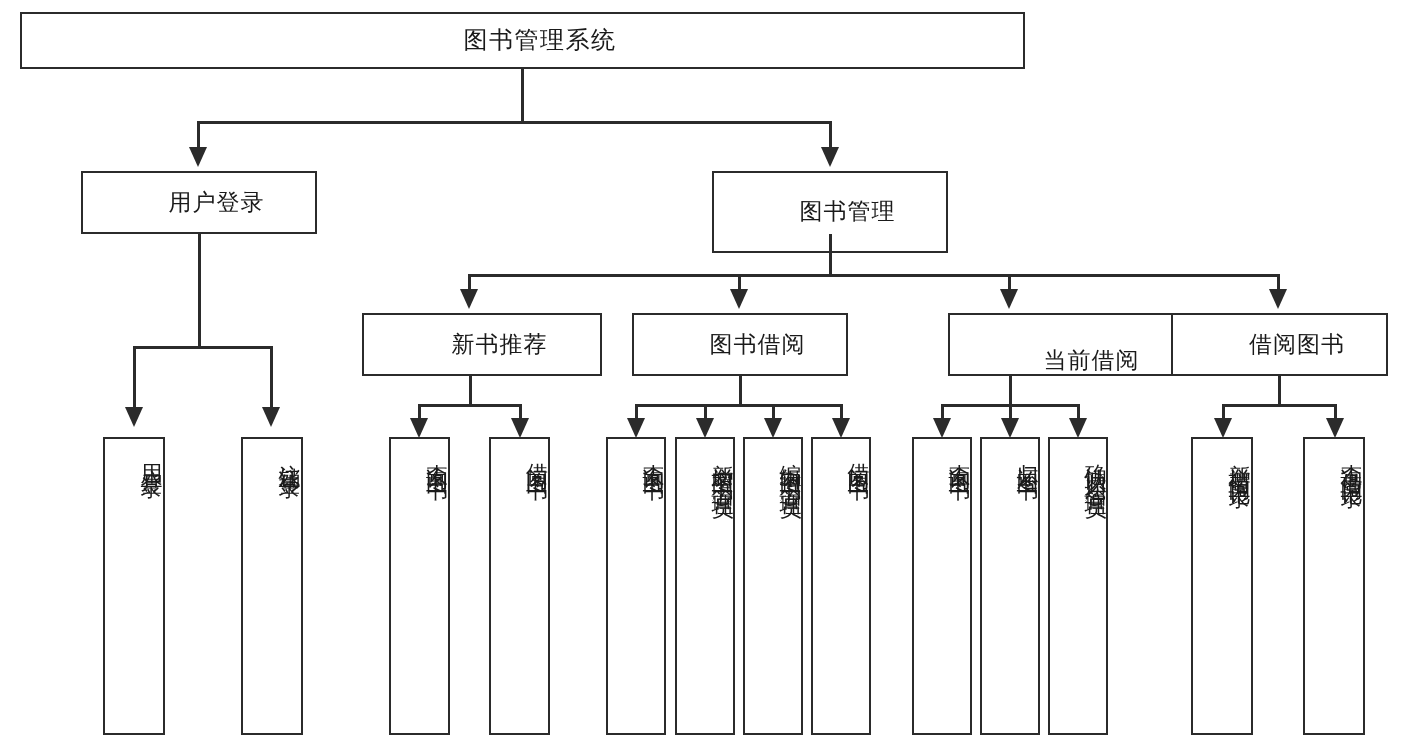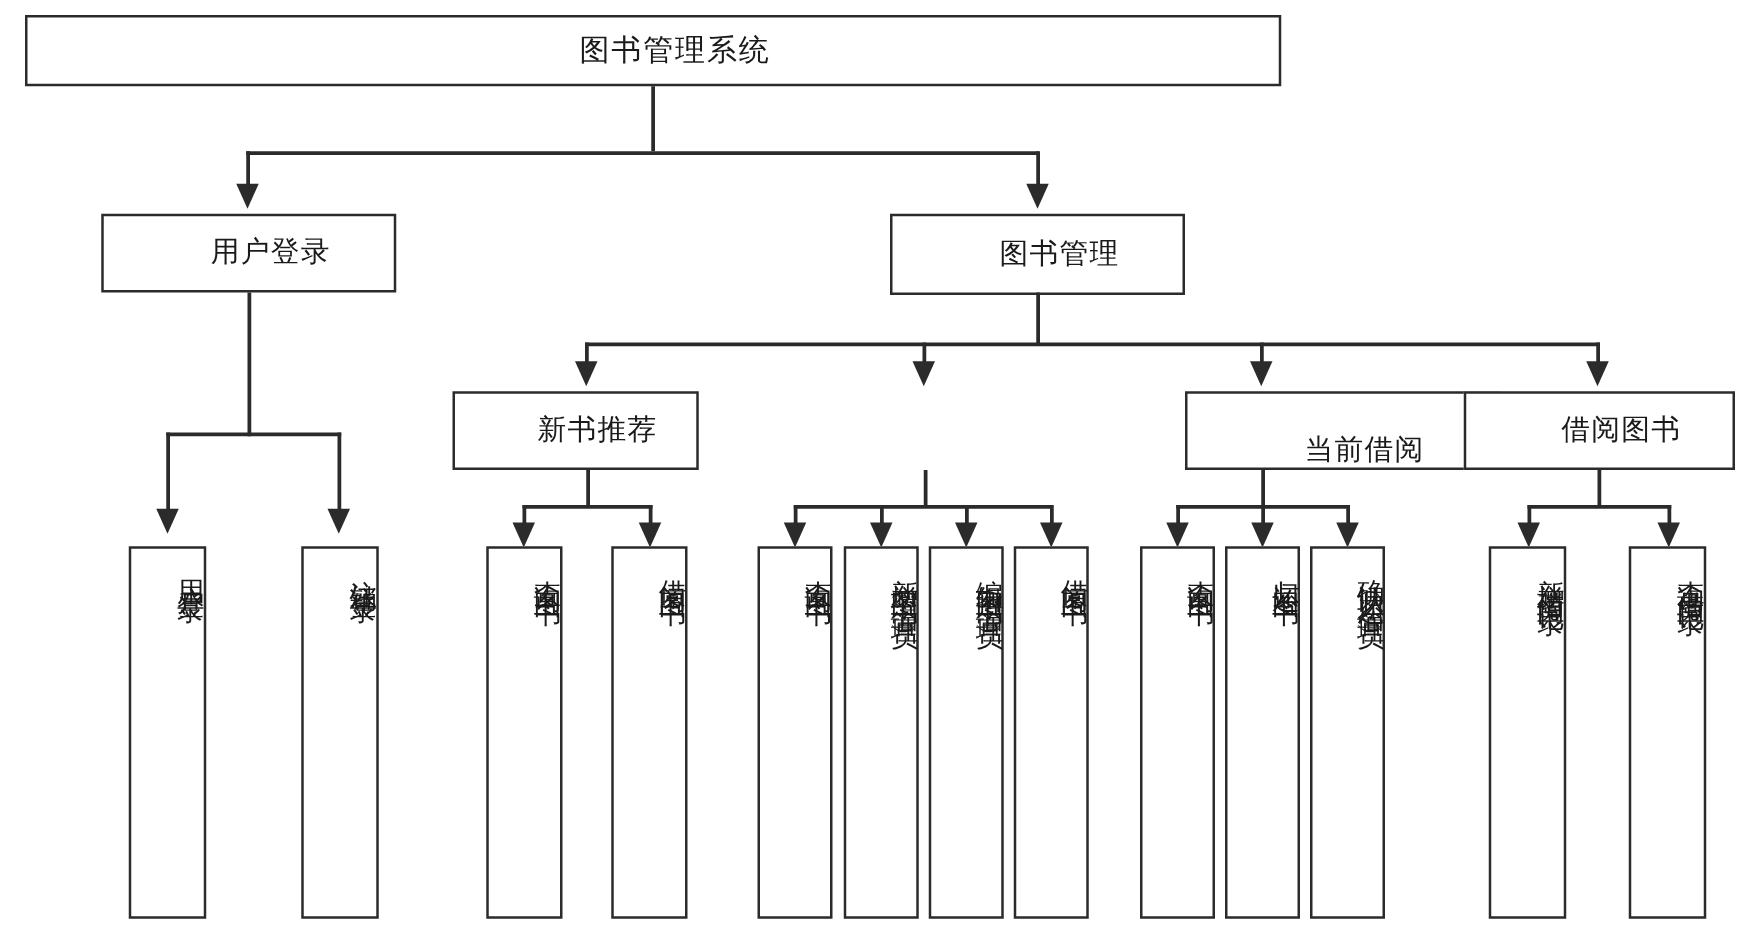--- a/index.html
+++ b/index.html
@@ -104,21 +104,21 @@
 
   <div class="line vline" style="left:197px; top:121px; height:28px;"></div>
   <div class="arrow" style="left:189px; top:147px;"></div>
   <div class="line vline" style="left:829px; top:121px; height:28px;"></div>
   <div class="arrow" style="left:821px; top:147px;"></div>
 
   <div class="node h" style="left:81px; top:171px; width:236px; height:63px;">
     <span class="label">用户登录</span>
   </div>
 
-  <div class="node h" style="left:712px; top:171px; width:236px; height:65px;">
+  <div class="node h" style="left:712px; top:171px; width:236px; height:82px;">
     <span class="label">图书管理</span>
   </div>
 
   <div class="line vline" style="left:198px; top:234px; height:115px;"></div>
   <div class="line hline" style="left:133px; top:346px; width:140px;"></div>
   <div class="line vline" style="left:133px; top:346px; height:63px;"></div>
   <div class="arrow" style="left:125px; top:407px;"></div>
   <div class="line vline" style="left:270px; top:346px; height:63px;"></div>
   <div class="arrow" style="left:262px; top:407px;"></div>
 
@@ -126,22 +126,25 @@
   <div class="line hline" style="left:468px; top:274px; width:812px;"></div>
   <div class="line vline" style="left:468px; top:274px; height:17px;"></div>
   <div class="arrow" style="left:460px; top:289px;"></div>
   <div class="line vline" style="left:738px; top:274px; height:17px;"></div>
   <div class="arrow" style="left:730px; top:289px;"></div>
   <div class="line vline" style="left:1008px; top:274px; height:17px;"></div>
   <div class="arrow" style="left:1000px; top:289px;"></div>
   <div class="line vline" style="left:1277px; top:274px; height:17px;"></div>
   <div class="arrow" style="left:1269px; top:289px;"></div>
 
-  <div class="node h" style="left:362px; top:313px; width:197px; height:63px;">
+  <div class="node h" style="left:362px; top:313px; width:240px; height:63px;">
     <span class="label">新书推荐</span>
+  </div>
+  <div class="node h" style="left:632px; top:313px; width:216px; height:63px;">
+    <span class="label">图书借阅</span>
   </div>
   <div class="node h" style="left:948px; top:313px; width:252px; height:63px;align-items:flex-end;">
     <span class="label">当前借阅</span>
   </div>
   <div class="node h" style="left:1171px; top:313px; width:217px; height:63px;">
     <span class="label">借阅图书</span>
   </div>
 
   <div class="line vline" style="left:469px; top:376px; height:30px;"></div>
   <div class="line hline" style="left:418px; top:404px; width:104px;"></div>

